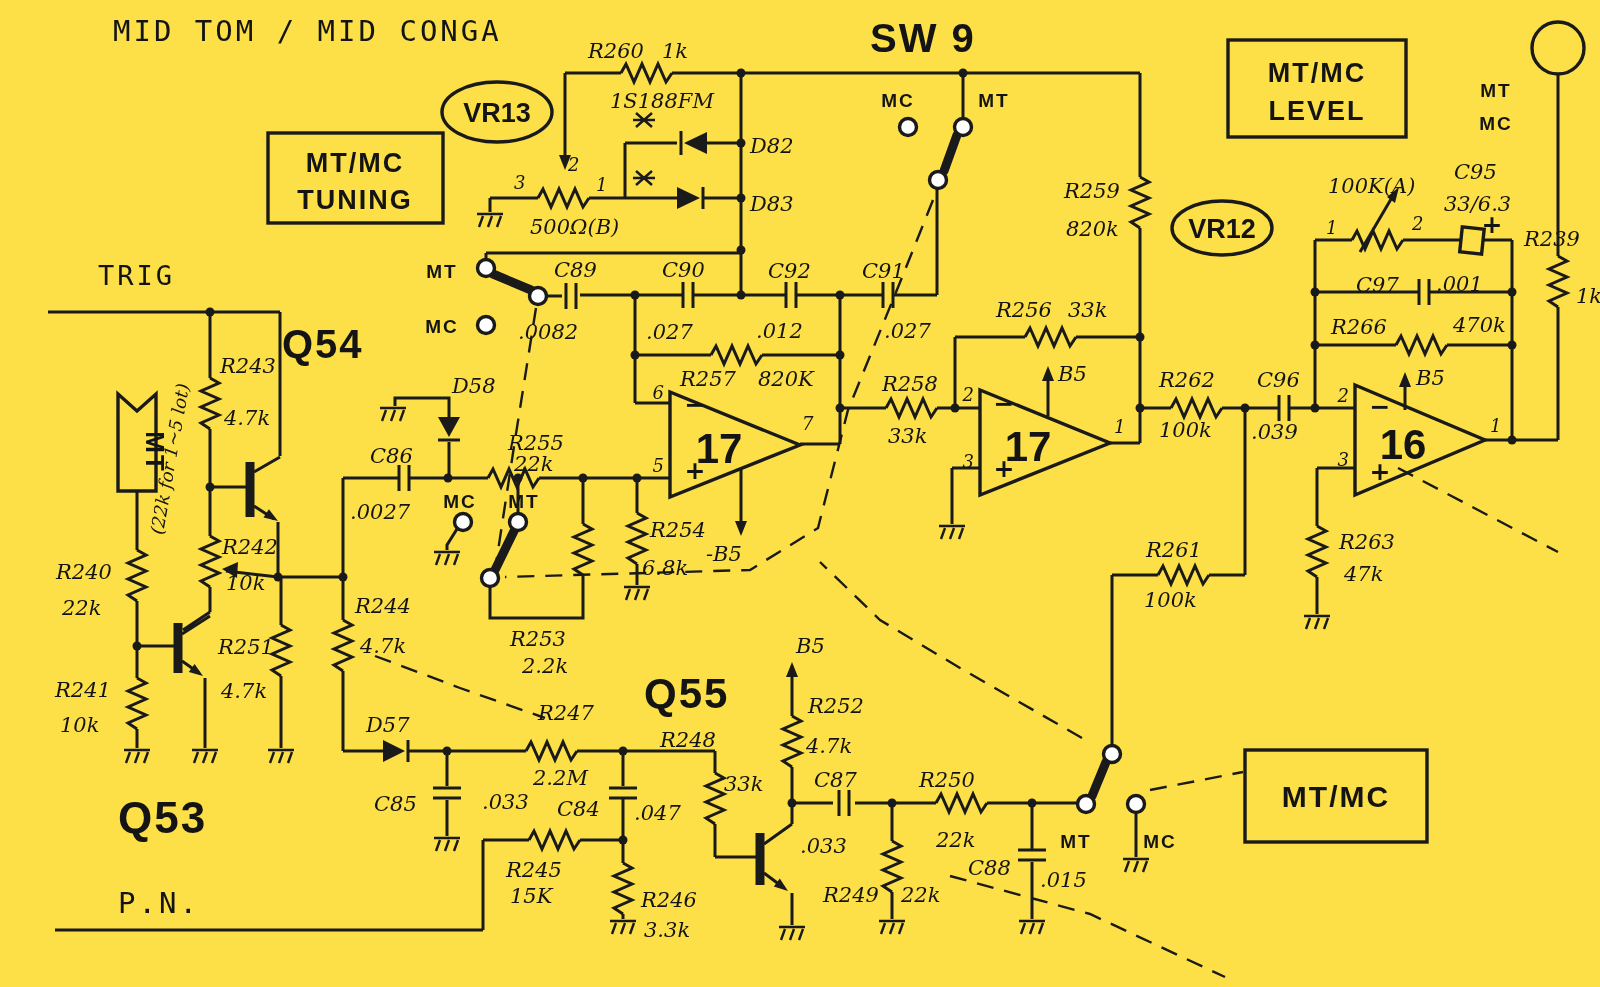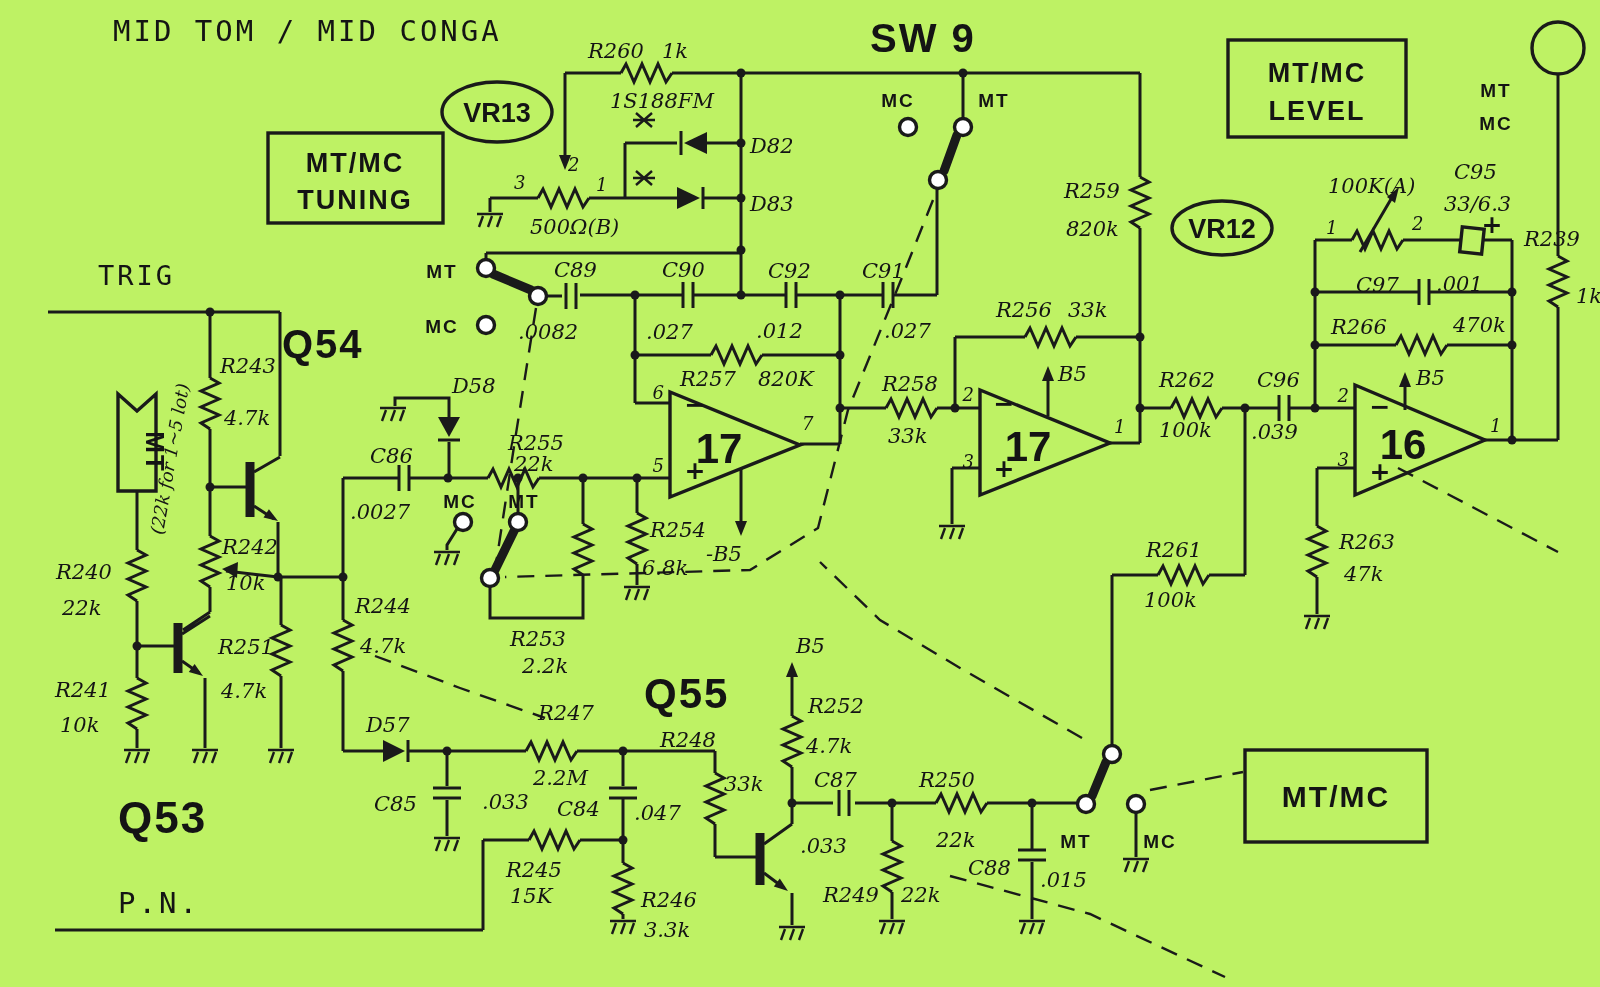--- a/index.html
+++ b/index.html
@@ -1,16 +1,16 @@
 <!DOCTYPE html>
 <html><head>
 <meta charset="utf-8">
 <style>
   html,body{margin:0;padding:0;background:#ffffff;}
-  #stage{position:relative;width:1600px;height:987px;background:#bef264;overflow:hidden;}
+  #stage{position:relative;width:1600px;height:987px;background:#fde047;overflow:hidden;}
   svg{position:absolute;left:0;top:0;}
   .wire{stroke:#1a1a1a;stroke-width:3;fill:none;}
   .thin{stroke:#1a1a1a;stroke-width:2.4;fill:none;}
   .lever{stroke:#1a1a1a;stroke-width:9;fill:none;stroke-linecap:round;}
   .bar{stroke:#1a1a1a;stroke-width:9;fill:none;}
   .comp{stroke:#1a1a1a;stroke-width:3.4;fill:none;}
   .blk{fill:#1a1a1a;stroke:none;}
   .dash{stroke:#1a1a1a;stroke-width:2.4;fill:none;stroke-dasharray:17 11;}
   text{fill:#141414;}
   .hw{font:italic 21px "DejaVu Serif", serif;}

